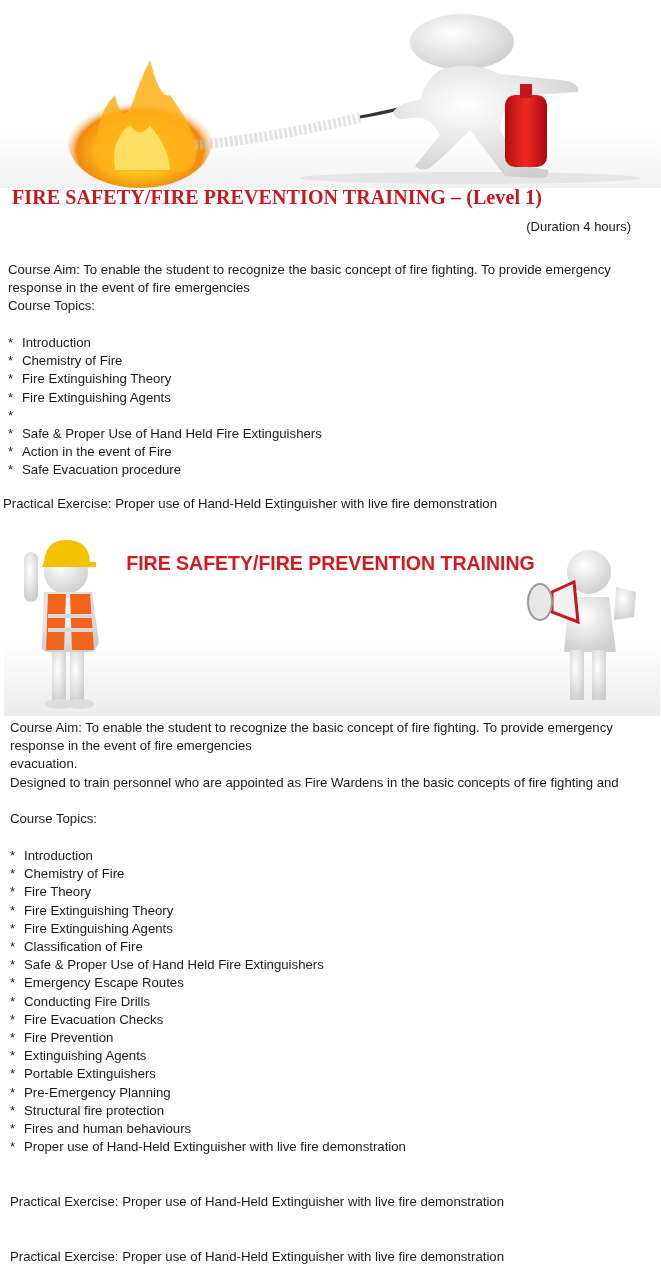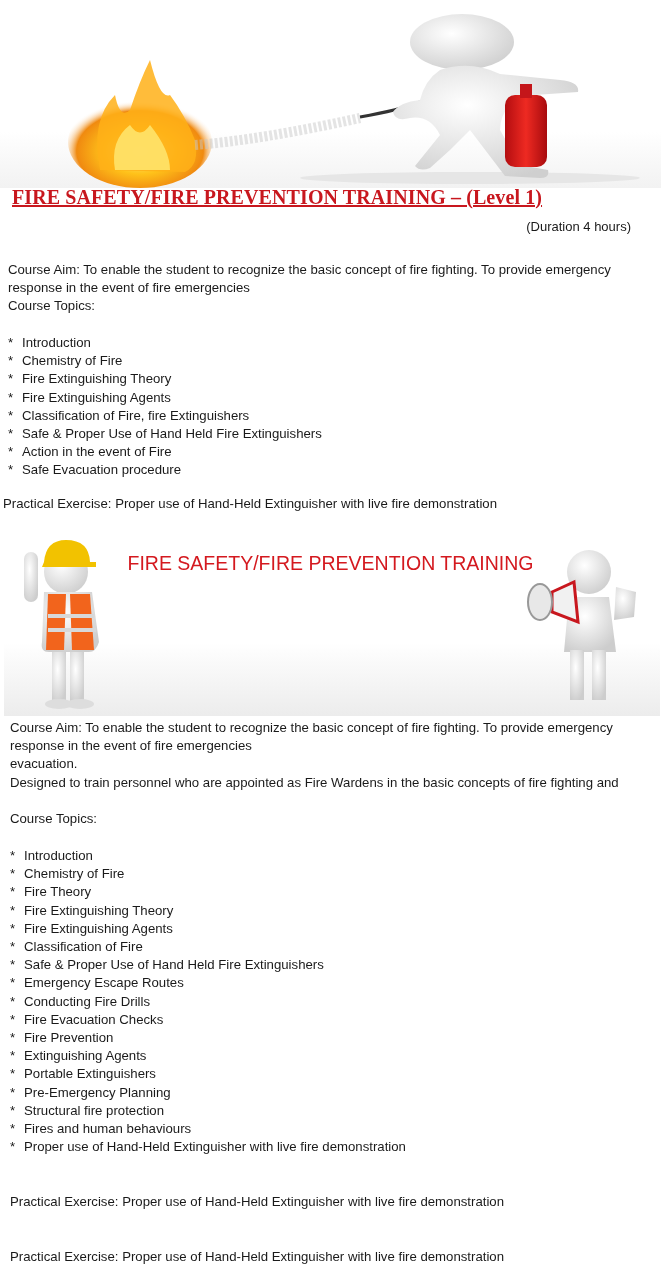--- a/index.html
+++ b/index.html
@@ -1,26 +1,26 @@
 <!DOCTYPE html>
 <html><head>
 <meta charset="utf-8">
 <style>
   html,body{margin:0;padding:0;background:#fff;}
   body{width:661px;height:1280px;position:relative;overflow:hidden;font-family:"Liberation Sans",sans-serif;color:#1a1a1a;}
   .abs{position:absolute;}
   .hero1{left:0;top:0;width:661px;height:188px;background:linear-gradient(#fff 0%,#fff 70%,#f2f2f2 100%);}
-  .title1{left:12px;top:186px;font-family:"Liberation Serif",serif;font-weight:bold;font-size:20px;color:#c8171e;text-decoration:underline;letter-spacing:0.1px;}
+  .title1{left:12px;top:186px;font-family:"Liberation Serif",serif;font-weight:bold;font-size:20px;color:#c8171e;letter-spacing:0.1px;}
   .dur1{right:30px;top:219px;font-size:13px;}
   .txt{font-size:13.2px;line-height:18.2px;}
   .list{margin:0;padding:0;list-style:none;}
   .list li{display:flex;}
   .list .star{width:14px;}
   .hero2{left:4px;top:532px;width:656px;height:184px;background:linear-gradient(#fff 0%,#fff 60%,#ececec 100%);}
-  .title2{left:0;width:661px;top:550px;text-align:center;font-weight:normal;font-size:19.5px;line-height:27px;color:#d4191f;}
+  .title2{left:0;width:661px;top:550px;text-align:center;font-weight:bold;font-size:19.5px;line-height:27px;color:#d4191f;}
 </style>
 </head>
 <body>
 
 <div class="abs hero1">
   <svg width="661" height="188">
     <defs>
       <radialGradient id="fire" cx="50%" cy="60%" r="55%">
         <stop offset="0%" stop-color="#fff2a0"></stop>
         <stop offset="45%" stop-color="#ffc21a"></stop>
@@ -70,21 +70,20 @@
   <li>
       <span class="star">*</span>
       <span>Fire Extinguishing Theory</span>
     </li>
   <li>
       <span class="star">*</span>
       <span>Fire Extinguishing Agents</span>
     </li>
   <li>
       <span class="star">*</span>
-      <span>Classification of Fire, fire Extinguishers</span>
     </li>
   <li>
       <span class="star">*</span>
       <span>Safe &amp; Proper Use of Hand Held Fire Extinguishers</span>
     </li>
   <li>
       <span class="star">*</span>
       <span>Action in the event of Fire</span>
     </li>
   <li>

